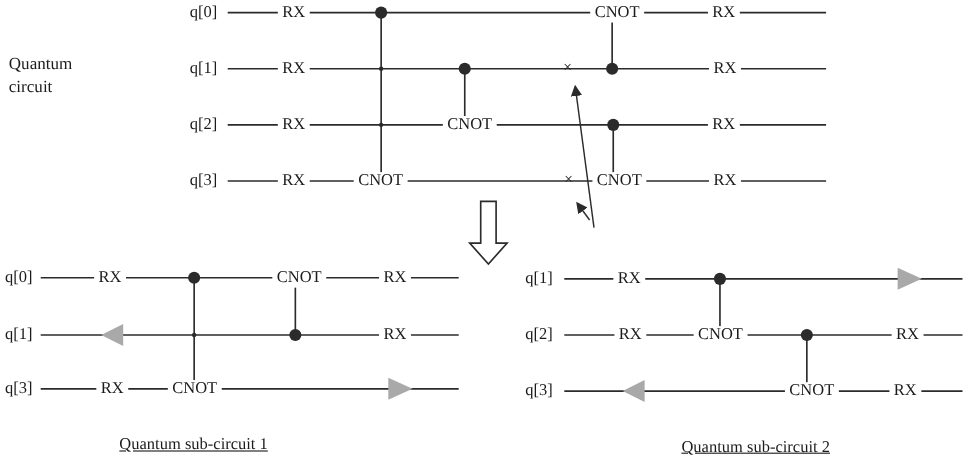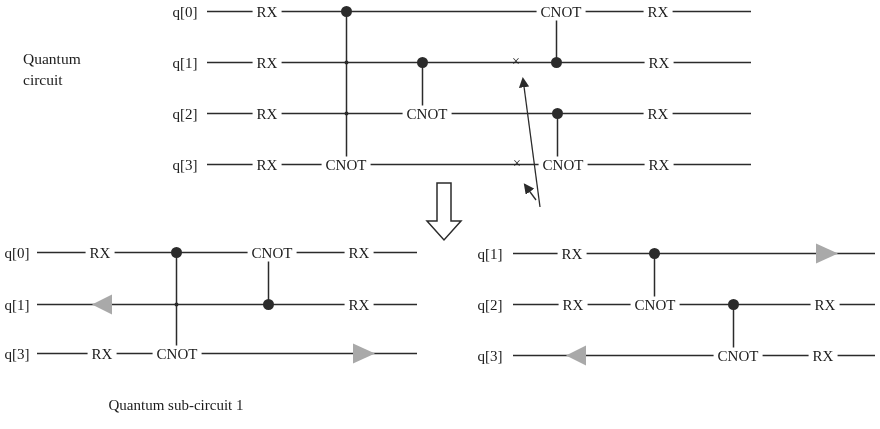--- a/index.html
+++ b/index.html
@@ -19,23 +19,23 @@
   .ah     { fill:var(--wire, #1a1a1a); }
 
   .t {
     position:absolute; z-index:2; transform:translate(-50%,-50%);
     font-size:15px; color:var(--text, #1b1b1b); white-space:nowrap; line-height:1;
   }
   .gate { background:var(--background, #ffffff); padding:1px 4px; }
   .xmark { font-size:14px; z-index:2; }
   .blk {
     position:absolute; z-index:2; font-size:15.5px; line-height:21px;
-    color:var(--text, #1b1b1b); white-space:nowrap;margin-left:15px;
+    color:var(--text, #1b1b1b); white-space:nowrap;
   }
-  .caption { z-index:2; }
+  .caption { z-index:2;text-decoration:underline; }
   .watermark {
     position:absolute; z-index:3; left:7px; top:397px;
     font-family:"Liberation Sans", sans-serif; font-size:18px;
     color:var(--watermark-text, #3c3c3c); white-space:nowrap;margin-top:40px;
   }
 </style>
 </head>
 <body>
 
 <div class="canvas">
@@ -147,16 +147,17 @@
   <div class="t" style="left:490px; top:305px;">q[2]</div>
   <div class="t" style="left:490px; top:356px;">q[3]</div>
 
   <div class="t gate" style="left:572px; top:254px;">RX</div>
   <div class="t gate" style="left:573px; top:305px;">RX</div>
   <div class="t gate" style="left:655px; top:305px;">CNOT</div>
   <div class="t gate" style="left:825px; top:305px;">RX</div>
   <div class="t gate" style="left:738px; top:356px;">CNOT</div>
   <div class="t gate" style="left:823px; top:356px;">RX</div>
 
+  <div class="t caption" style="left:687px; top:407px;">Quantum sub-circuit 2</div>
 
   <div class="watermark">More at Patents-Review.com/US20240104417A1</div>
 
 </div>
 
 </body></html>

